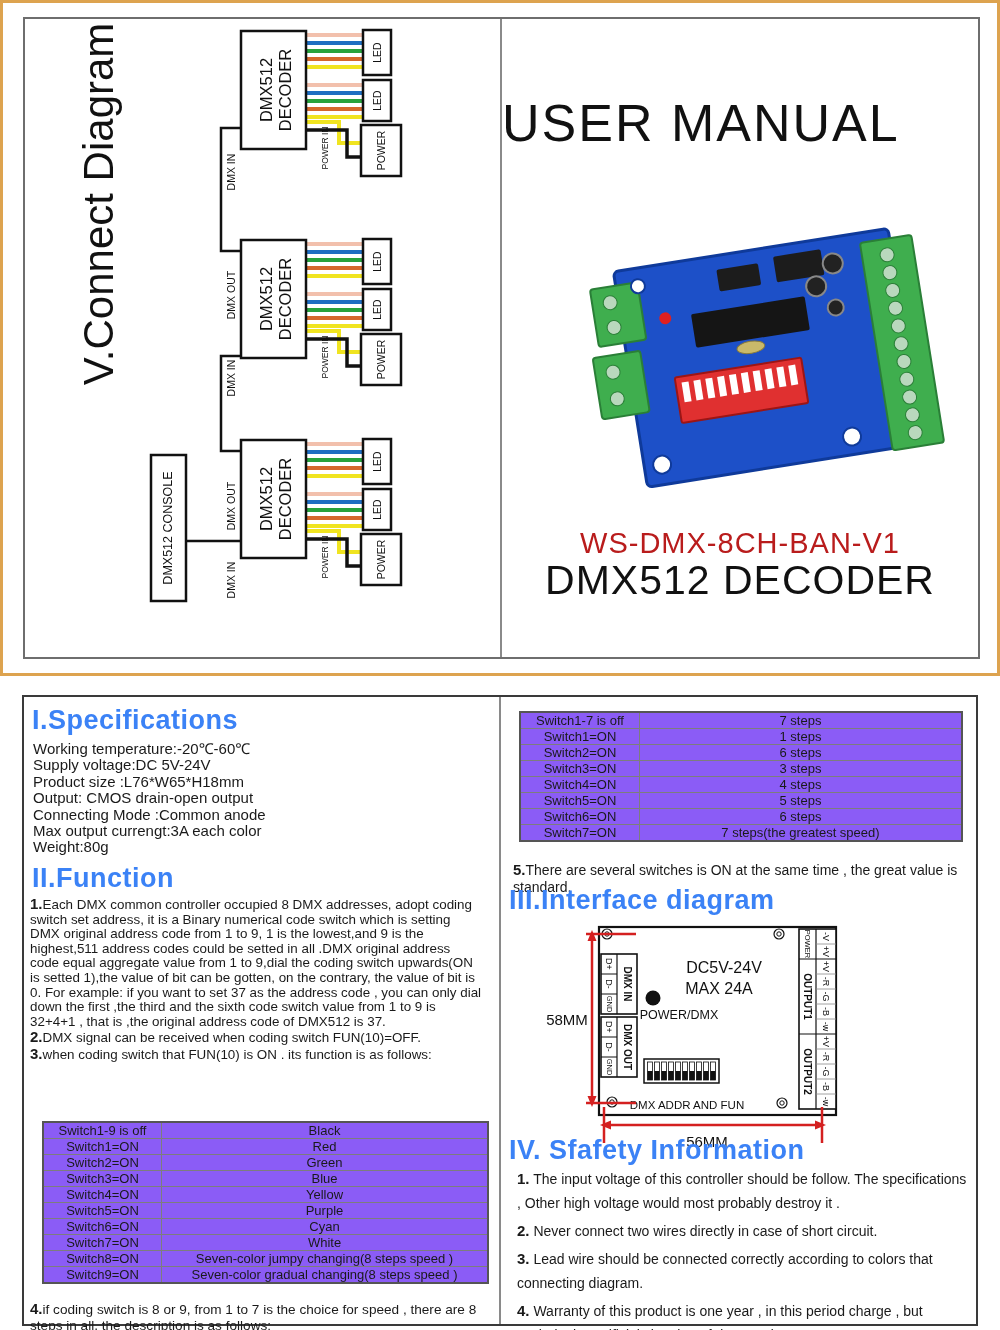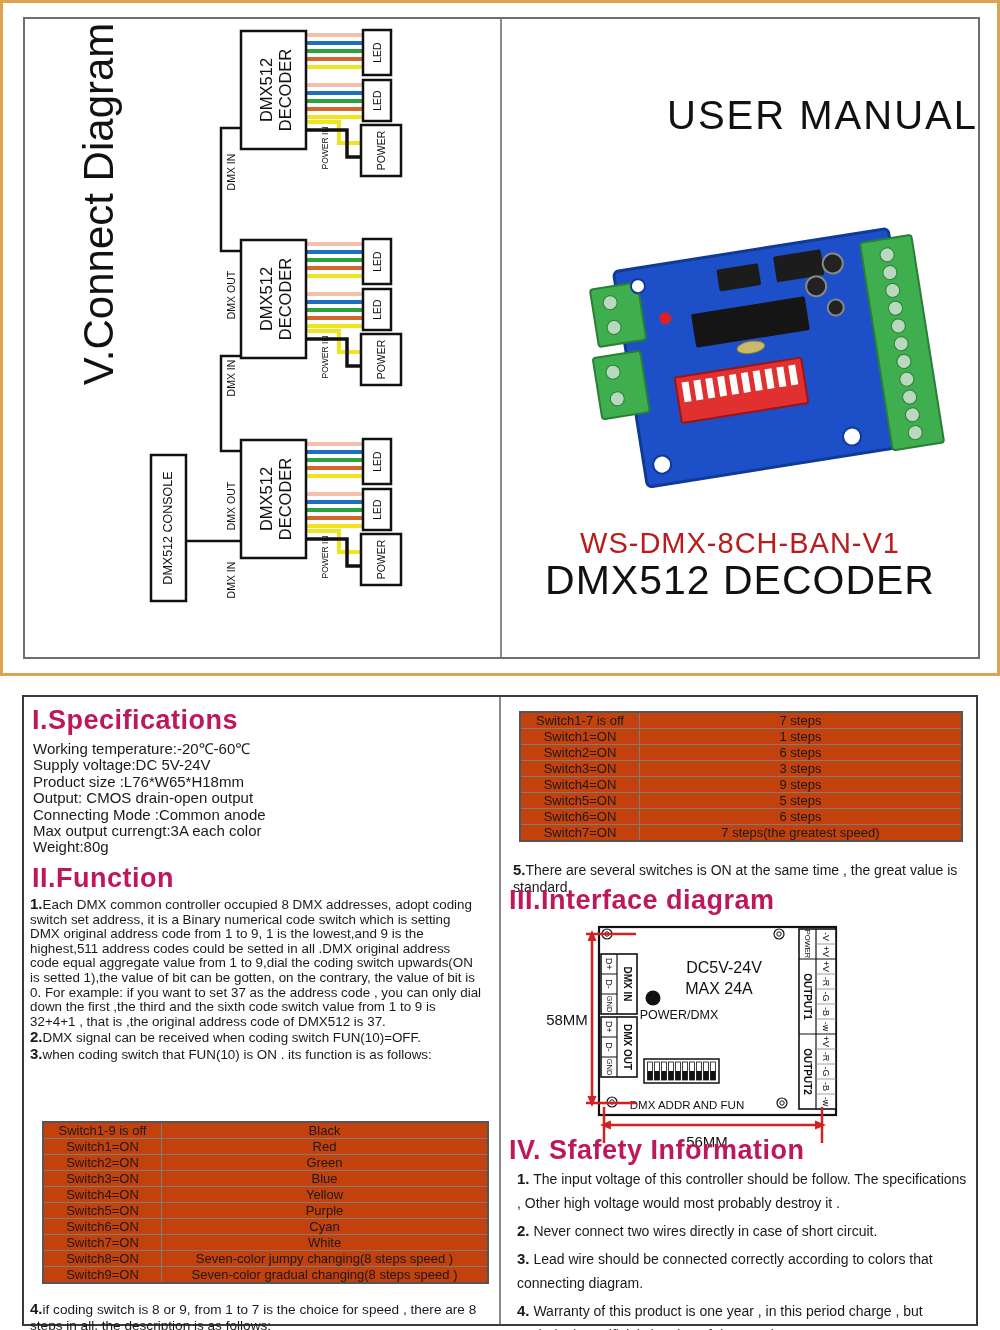--- a/index.html
+++ b/index.html
@@ -4,37 +4,37 @@
 <style>
   html,body{margin:0;padding:0;background:#ffffff;width:1000px;height:1330px;overflow:hidden;
     font-family:"Liberation Sans", sans-serif;color:#1a1a1a;}
   .abs{position:absolute;}
   
   .top-frame{position:absolute;left:0;top:0;width:994px;height:670px;border:3px solid #dda34f;background:#fff;}
   .top-inner{position:absolute;left:20px;top:14px;width:953px;height:638px;border:2px solid #6e6e6e;background:#fff;}
   .v-divider{position:absolute;left:475px;top:0;width:2px;height:100%;background:#8a8a8a;}
   .connect-svg{position:absolute;left:0;top:0;}
   .right-panel{position:absolute;left:477px;top:0;width:476px;height:100%;}
-  .user-manual{position:absolute;top:74px;left:0;width:100%;text-align:right;font-size:40px;letter-spacing:2px;color:#111;white-space:nowrap;}
+  .user-manual{position:absolute;top:74px;left:0;width:100%;text-align:left;font-size:52px;letter-spacing:2px;color:#111;white-space:nowrap;}
   .pcb-svg{position:absolute;left:80px;top:192px;}
   .model-line{position:absolute;top:508px;left:0;width:100%;text-align:center;font-size:29px;letter-spacing:1px;color:#b91c1c;}
   .product-line{position:absolute;top:538px;left:0;width:100%;text-align:center;font-size:41px;letter-spacing:1px;color:#111;}
   
   .bottom-frame{position:absolute;left:22px;top:695px;width:952px;height:627px;border:2px solid #3a3a3a;background:#fff;}
   .col-divider{position:absolute;left:475px;top:0;width:2px;height:100%;background:#8a8a8a;}
   .col-left{position:absolute;left:0;top:0;width:475px;height:100%;}
   .col-right{position:absolute;left:479px;top:0;width:471px;height:100%;}
-  h1.sec{margin:0;font-size:27px;font-weight:bold;letter-spacing:0.5px;color:#be185d;}
+  h1.sec{margin:0;font-size:27px;font-weight:bold;letter-spacing:0.5px;color:#3b82f6;}
   .spec-heading{position:absolute;left:8px;top:8px;}
   .spec-lines{position:absolute;left:9px;top:44px;font-size:15px;line-height:16.4px;}
   .func-heading{position:absolute;left:8px;top:166px;font-size:26px;}
   .func-items{position:absolute;left:6px;top:200px;width:452px;font-size:13.4px;line-height:14.6px;}
   .func-items p{margin:0 0 1px 0;}
   .num{font-weight:bold;font-size:15px;}
-  table.man{border-collapse:collapse;background:#c2410c;border-radius:7px;}
+  table.man{border-collapse:collapse;background:#8b5cf6;border-radius:7px;}
   table.man td{border:1px solid #7d7d7d;font-size:13px;text-align:center;padding:0;height:15px;line-height:14px;}
   table.man{border:2px solid #555;}
   .color-table{position:absolute;left:18px;top:424px;width:447px;}
   .color-table td.c1{width:117px;}
   .item4{position:absolute;left:6px;top:590px;width:455px;font-size:13.6px;line-height:16px;}
   .steps-table{position:absolute;left:16px;top:14px;width:444px;}
   .steps-table td.c1{width:118px;}
   .item5{position:absolute;left:10px;top:150px;width:455px;font-size:14px;line-height:17px;}
   .iface-heading{position:absolute;left:6px;top:188px;font-size:26px;}
   .iface-svg{position:absolute;left:0;top:218px;}
@@ -294,21 +294,21 @@
       <tr>
             <td class="c1">Switch2=ON</td>
             <td>6 steps</td>
           </tr>
       <tr>
             <td class="c1">Switch3=ON</td>
             <td>3 steps</td>
           </tr>
       <tr>
             <td class="c1">Switch4=ON</td>
-            <td>9 steps</td>
+            <td>4 steps</td>
           </tr>
       <tr>
             <td class="c1">Switch5=ON</td>
             <td>5 steps</td>
           </tr>
       <tr>
             <td class="c1">Switch6=ON</td>
             <td>6 steps</td>
           </tr>
       <tr>

